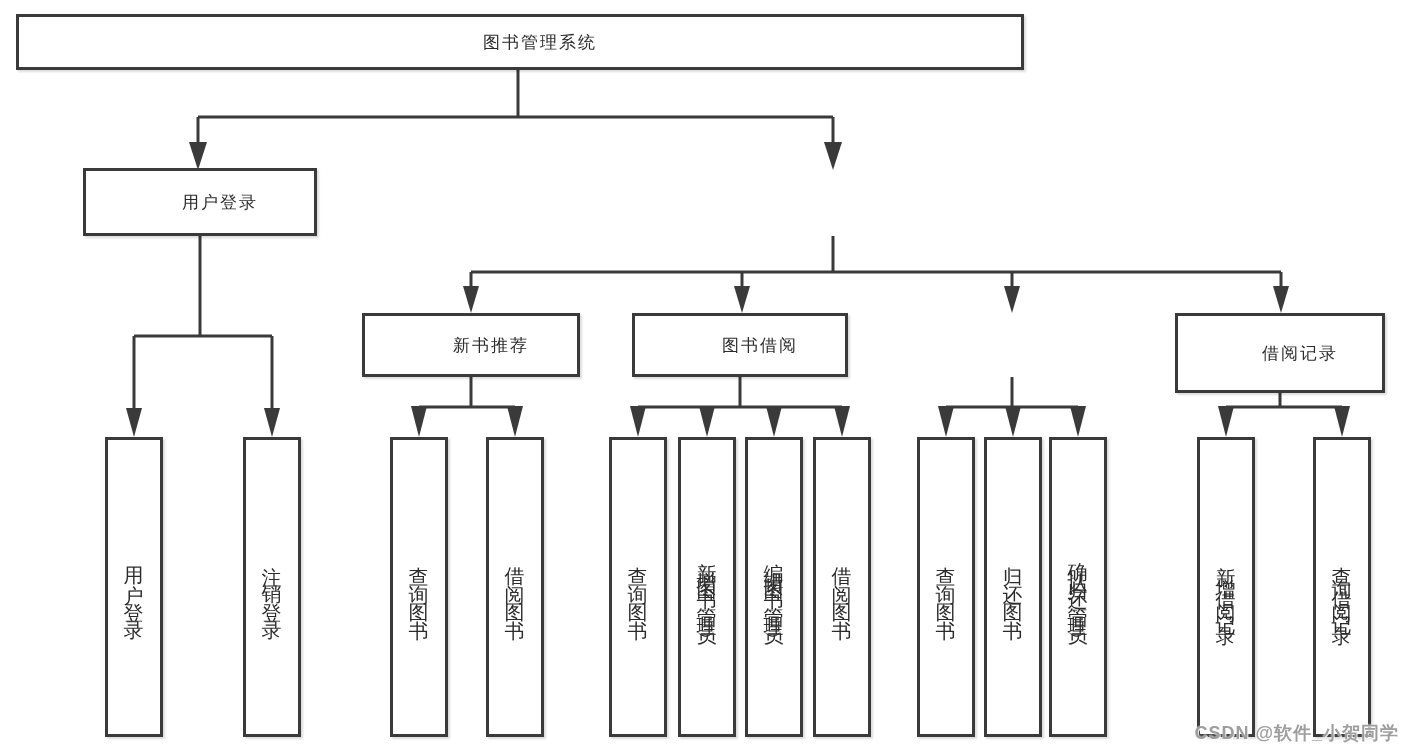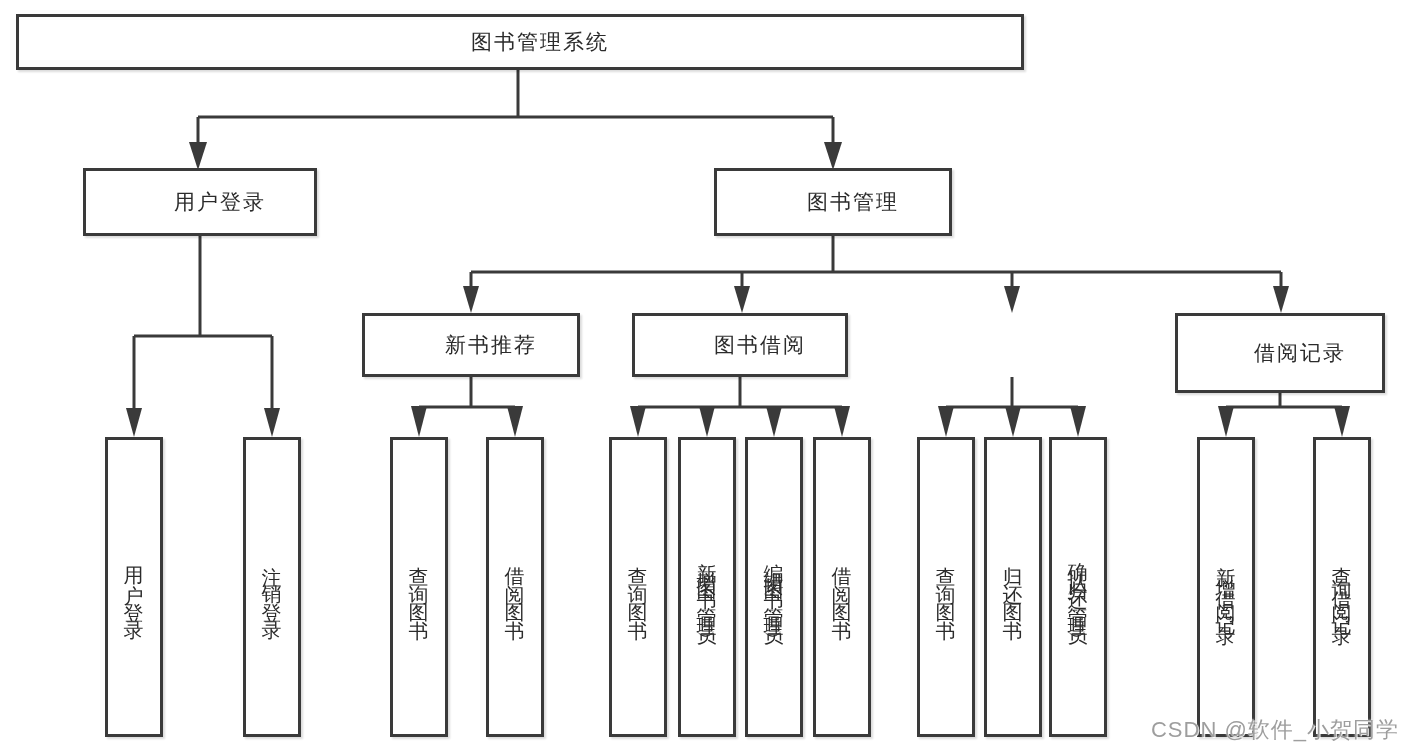--- a/index.html
+++ b/index.html
@@ -26,21 +26,21 @@
     box-sizing: border-box;
     background: #ffffff;
     border: 3px solid #3a3a3a;
     color: #2b2b2b;
     display: flex;
     align-items: center;
     justify-content: center;
     box-shadow: 2px 2px 2px rgba(0,0,0,0.14);
   }
   .hbox {
-    font-size: 21px;
+    font-size: 17px;
     letter-spacing: 2px;
     white-space: nowrap;
     padding-left: 40px;
   }
   .vbox {
     writing-mode: vertical-rl;
     text-orientation: mixed;
     font-size: 20px;
     line-height: 1;
     width: 58px;
@@ -63,26 +63,27 @@
   
   .a1 { left: 105px; }  .a2 { left: 243px; }
   .b1 { left: 390px; }  .b2 { left: 486px; }
   .c1 { left: 609px; }  .c2 { left: 678px; }  .c3 { left: 745px; }  .c4 { left: 813px; }
   .d1 { left: 917px; }  .d2 { left: 984px; }  .d3 { left: 1049px; }
   .e1 { left: 1197px; } .e2 { left: 1313px; }
   #watermark {
     position: absolute;
     right: 6px;
     bottom: 2px;
-    font-size: 22px;
+    font-size: 18px;
     color: #9e9e9e;
     letter-spacing: 1px;
     text-shadow: 0 0 2px #ffffff, 1px 1px 0 rgba(255,255,255,0.8);
     z-index: 10;
     white-space: nowrap;
+    font-weight: bold;
   }
 </style>
 </head>
 <body>
 
 <div id="canvas">
 
   <svg id="connectors" viewBox="0 0 1405 747" xmlns="http://www.w3.org/2000/svg">
     <g stroke="#3a3a3a" stroke-width="3" fill="none">
 
@@ -141,21 +142,20 @@
       <polygon points="1070,406 1086,406 1078,437"></polygon>
 
       <polygon points="1218,406 1234,406 1226,437"></polygon>
       <polygon points="1334,406 1350,406 1342,437"></polygon>
     </g>
   </svg>
 
   <div class="box hbox root">图书管理系统</div>
 
   <div class="box hbox l2-0">用户登录</div>
-  <div class="box hbox l2-1">图书管理</div>
 
   <div class="box hbox l3-0">新书推荐</div>
   <div class="box hbox l3-1">图书借阅</div>
   <div class="box hbox l3-3">借阅记录</div>
 
   <div class="box vbox ls-a a1">用户登录</div>
   <div class="box vbox ls-a a2">注销登录</div>
 
   <div class="box vbox ls-a b1">查询图书</div>
   <div class="box vbox ls-a b2">借阅图书</div>

